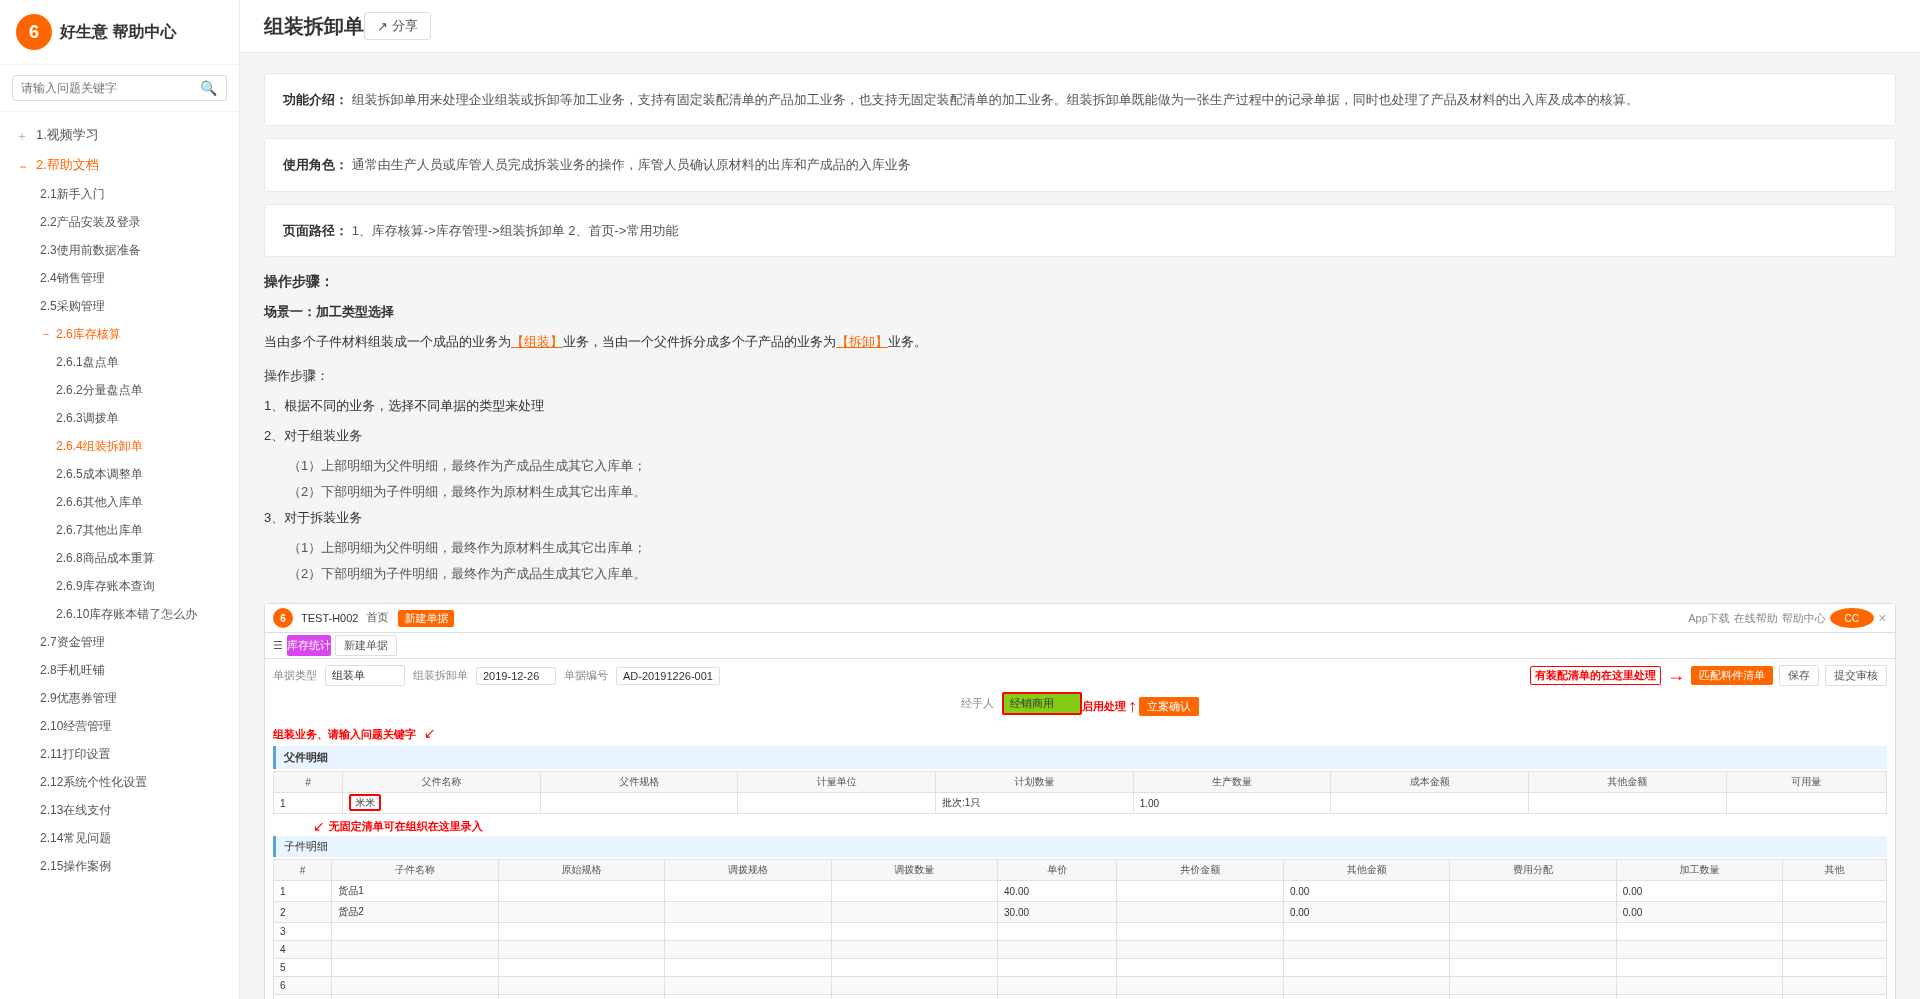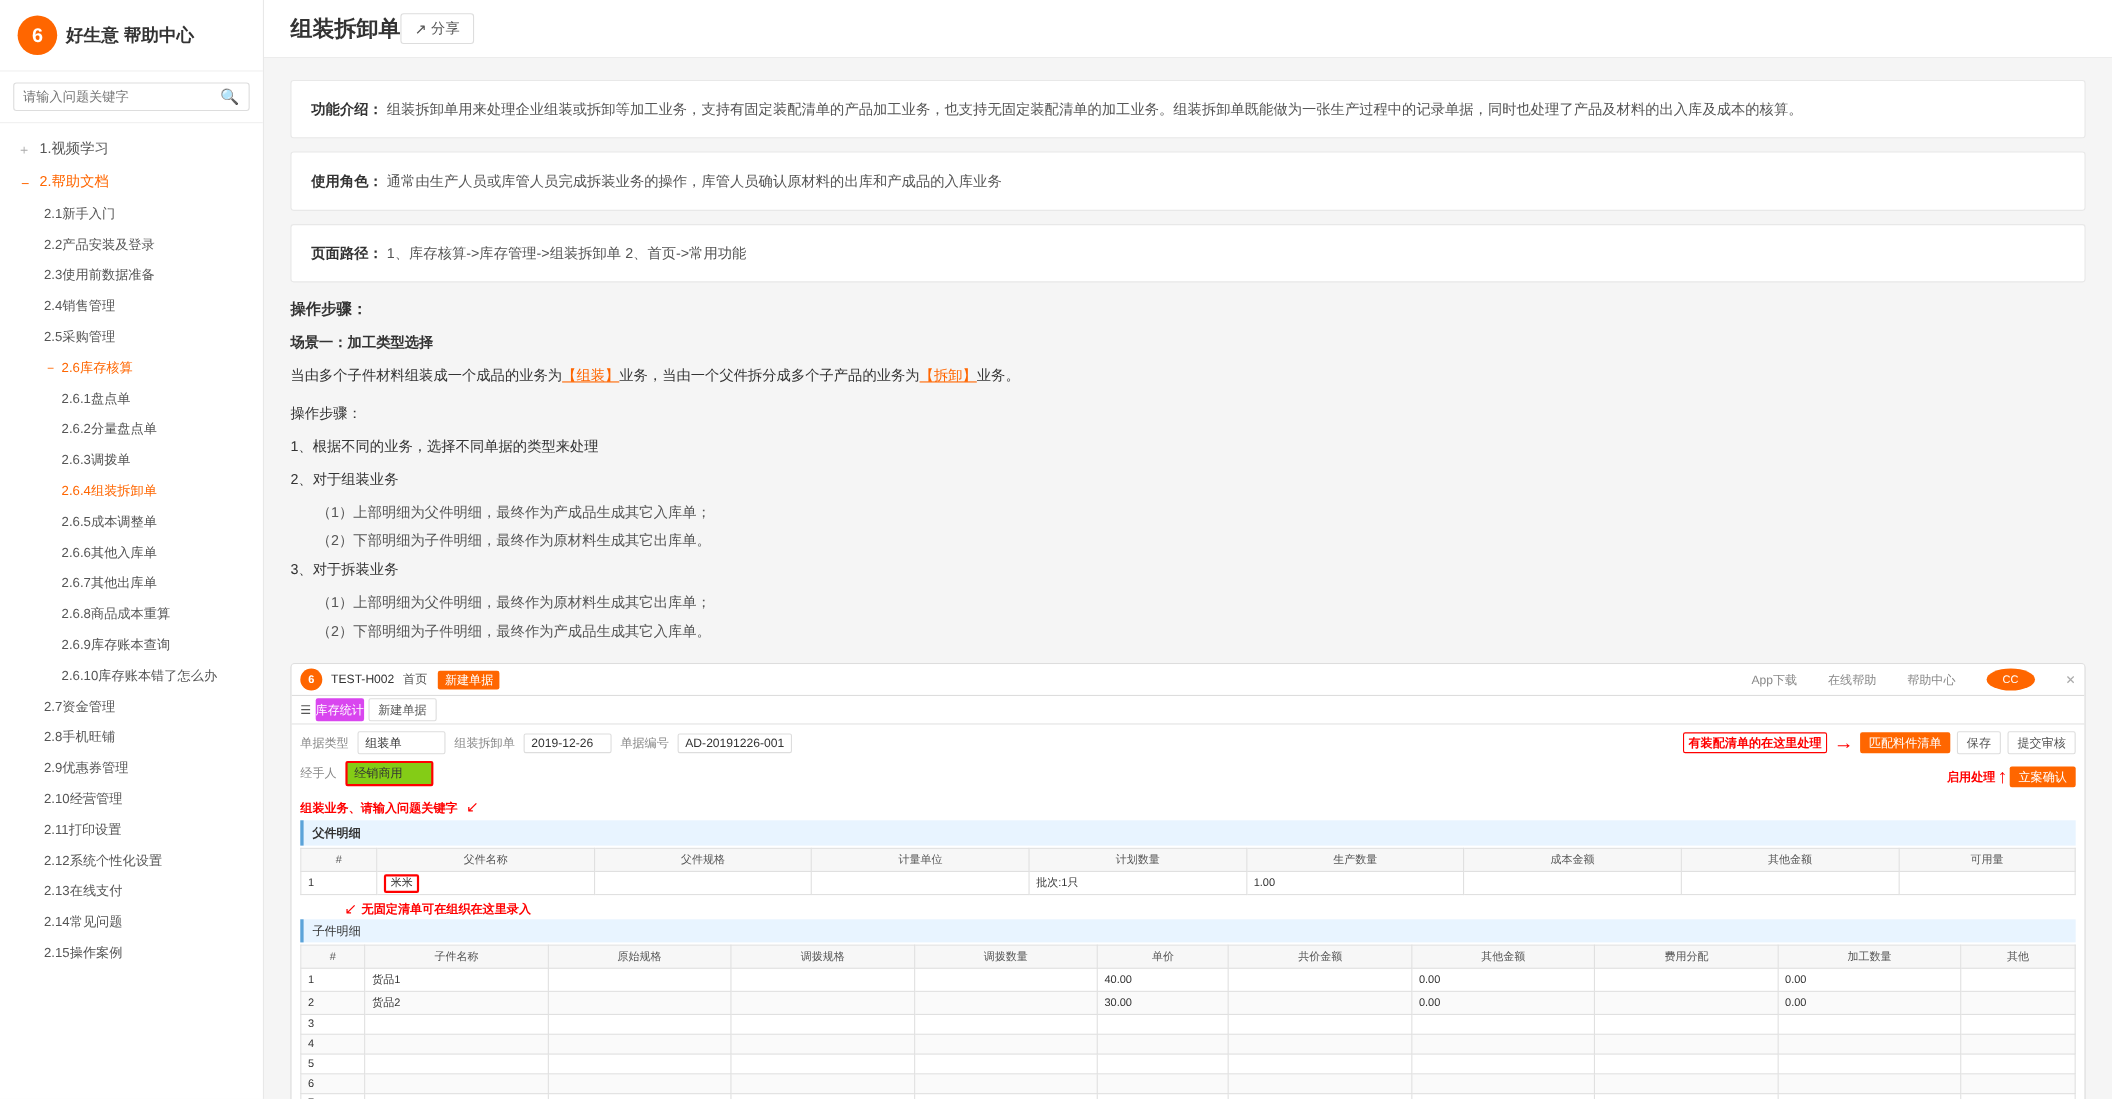--- a/index.html
+++ b/index.html
@@ -195,21 +195,21 @@
       padding: 4px 8px;
       display: flex;
       align-items: center;
       justify-content: space-between;
       font-size: 11px;
     }
     .sim-title-left { display: flex; align-items: center; gap: 8px; }
     .sim-logo { width: 20px; height: 20px; background: #f60; border-radius: 50%; display: inline-flex; align-items: center; justify-content: center; color: #fff; font-size: 10px; font-weight: bold; }
     .sim-menu { display: flex; gap: 10px; font-size: 11px; color: #555; }
     .sim-menu span { cursor: pointer; }
-    .sim-title-right { display: flex; align-items: center; gap: 28px; font-size: 11px; color: #888; }
+    .sim-title-right { display: flex; align-items: center; gap: 4px; font-size: 11px; color: #888; }
     .sim-nav { background: #fff; border-bottom: 1px solid #ddd; padding: 2px 8px; display: flex; align-items: center; gap: 6px; font-size: 11px; color: #555; }
     .sim-tab { background: #d946ef; color: #fff; padding: 3px 0; border-radius: 2px; font-size: 11px; }
     .sim-btn { border: 1px solid #ddd; border-radius: 2px; padding: 2px 8px; font-size: 11px; color: #555; background: #fff; cursor: pointer; }
     .sim-btn-orange { background: #f60; color: #fff; border: none; border-radius: 2px; padding: 2px 8px; font-size: 11px; cursor: pointer; }
     .sim-content { padding: 6px 8px; background: #fff; }
     .sim-form-row { display: flex; align-items: center; gap: 8px; margin-bottom: 6px; font-size: 11px; flex-wrap: wrap; }
     .sim-label { color: #888; white-space: nowrap; }
     .sim-field { border: 1px solid #ddd; border-radius: 2px; padding: 2px 6px; font-size: 11px; background: #fff; min-width: 80px; }
     .sim-field-red { border: 2px solid #f00; border-radius: 2px; padding: 2px 6px; font-size: 11px; background: #84cc16; min-width: 80px; }
     .sim-section { background: #e8f4ff; padding: 4px 8px; font-size: 11px; font-weight: bold; color: #333; margin: 4px 0 2px; border-left: 3px solid #5ba3d9; }
@@ -375,21 +375,21 @@
               <div style="display:flex;align-items:center;gap:6px;">
                 <span style="color:#f00;font-size:11px;font-weight:bold;border:1px solid #f00;padding:1px 4px;border-radius:2px;">有装配清单的在这里处理</span>
                 <span style="font-size:18px;color:#f00;">→</span>
                 <button class="sim-btn-orange">匹配料件清单</button>
                 <button class="sim-btn">保存</button>
                 <button class="sim-btn">提交审核</button>
               </div>
             </div>
           </div>
 
-          <div style="display:flex;align-items:center;justify-content:space-between;flex-wrap:wrap;margin-bottom:4px;">
+          <div style="display:flex;align-items:center;justify-content:center;flex-wrap:wrap;margin-bottom:4px;">
             <div class="sim-form-row">
               <span class="sim-label">经手人</span>
               <span class="sim-field-red">经销商用</span>
             </div>
             <div style="display:flex;align-items:center;gap:2px;">
               <span style="color:#f00;font-size:11px;font-weight:bold;">启用处理</span>
               <span style="font-size:18px;color:#f00;">↑</span>
               <button class="sim-btn-orange">立案确认</button>
             </div>
           </div>

